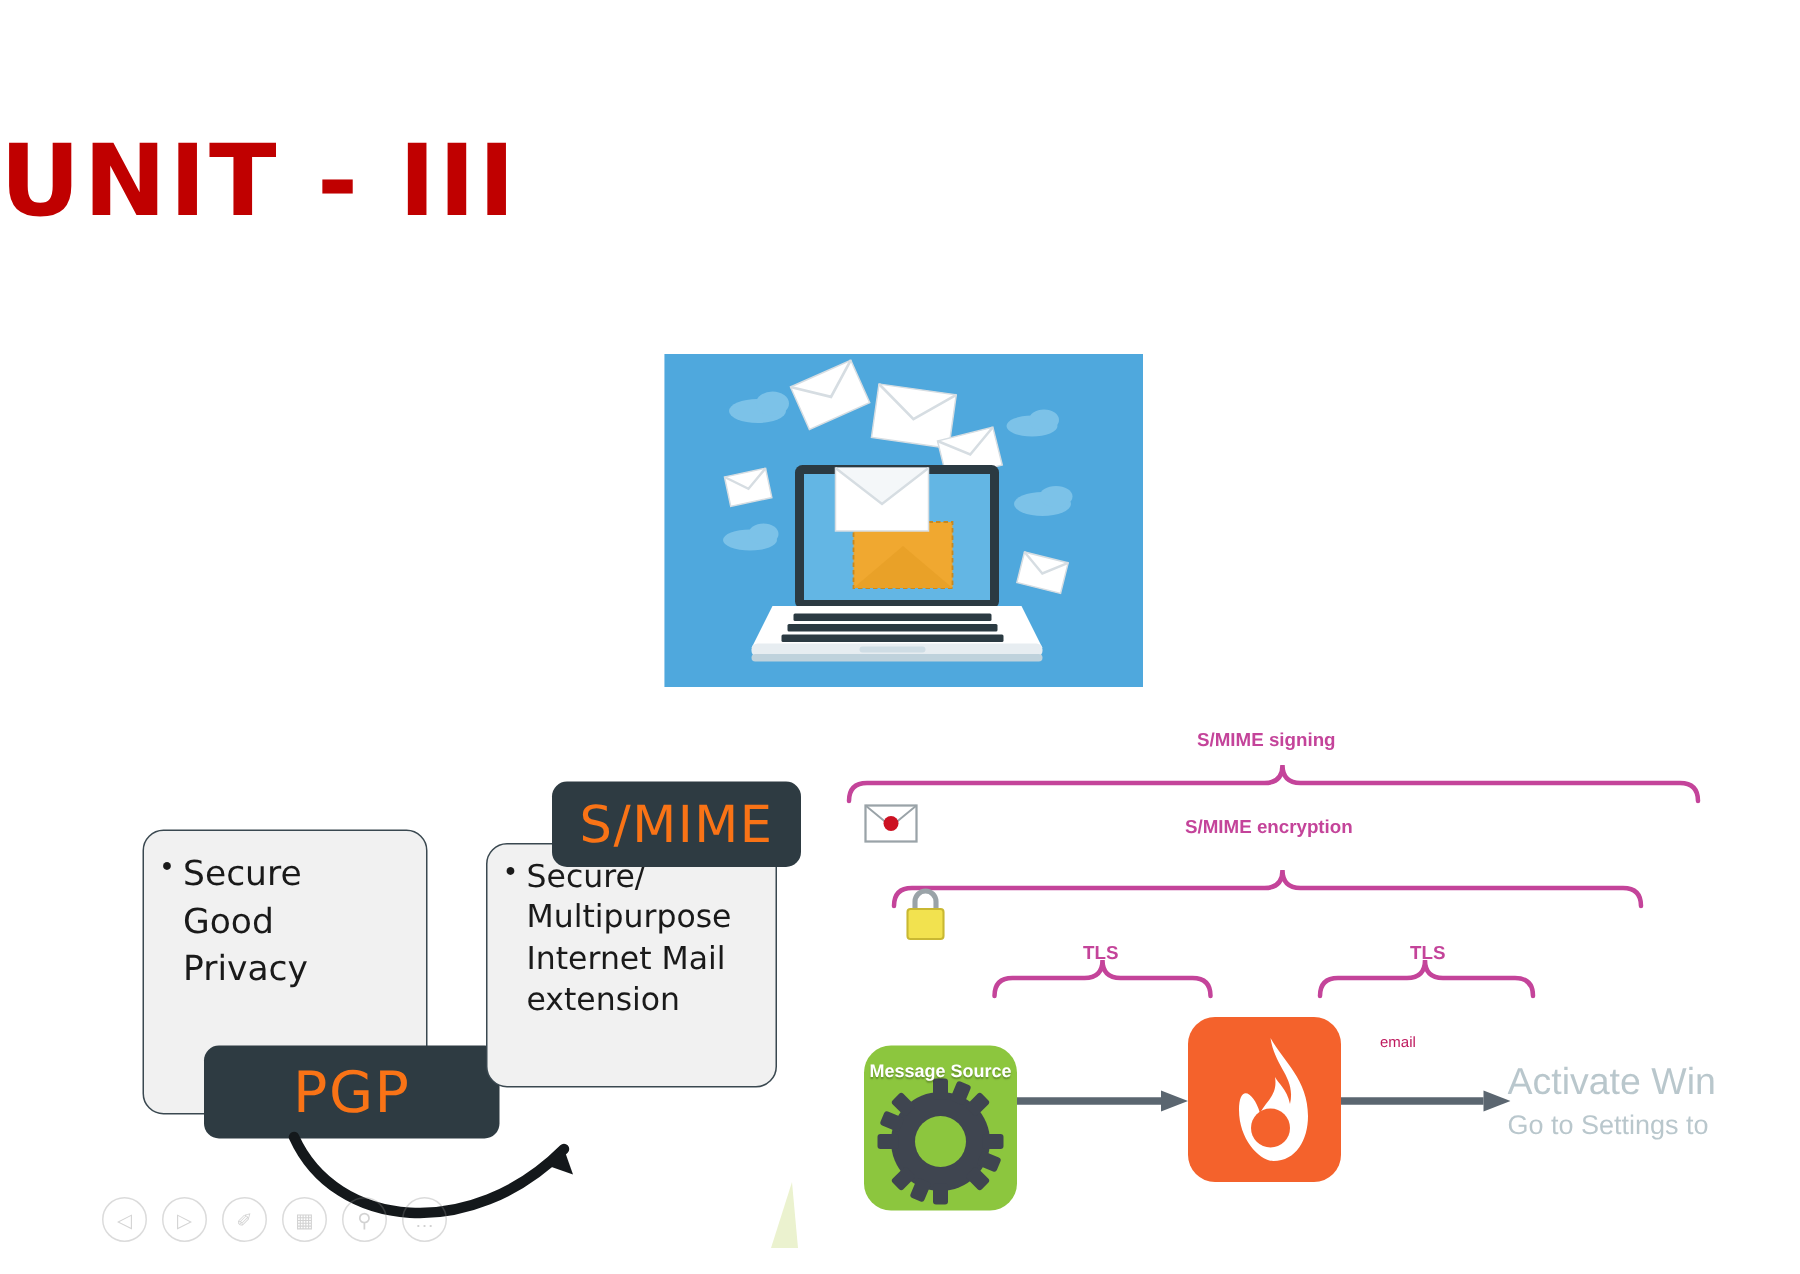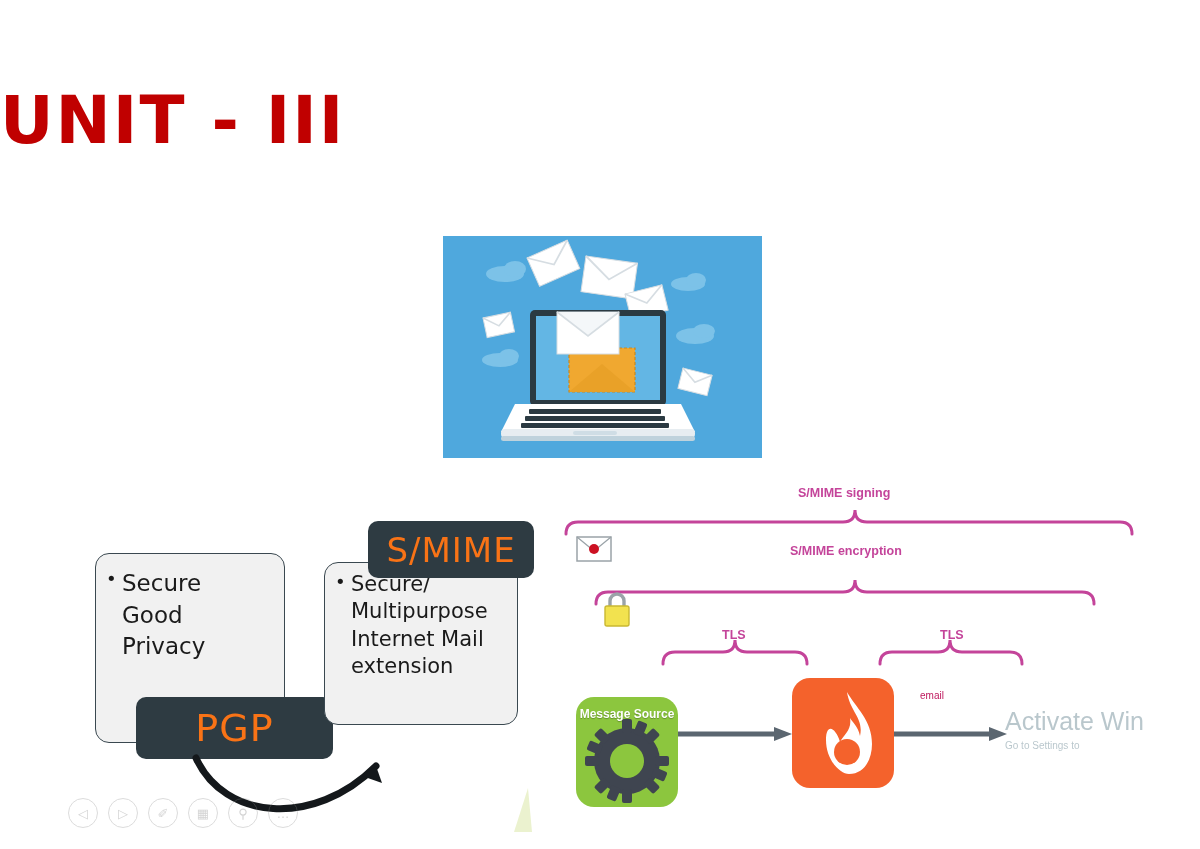--- a/index.html
+++ b/index.html
@@ -206,21 +206,21 @@
     overflow: hidden;
     height: 58px;
   }
   #activate-title {
     font-size: 25px;
     line-height: 1.1;
     white-space: nowrap;
     opacity: .62;
   }
   #activate-sub {
-    font-size: 10px;
+    font-size: 18px;
     margin-top: 4px;
     white-space: nowrap;
     opacity: .62;
   }
 
   #yellow-sliver {
     position: absolute;
     left: 508px;
     top: 786px;
     width: 26px;

